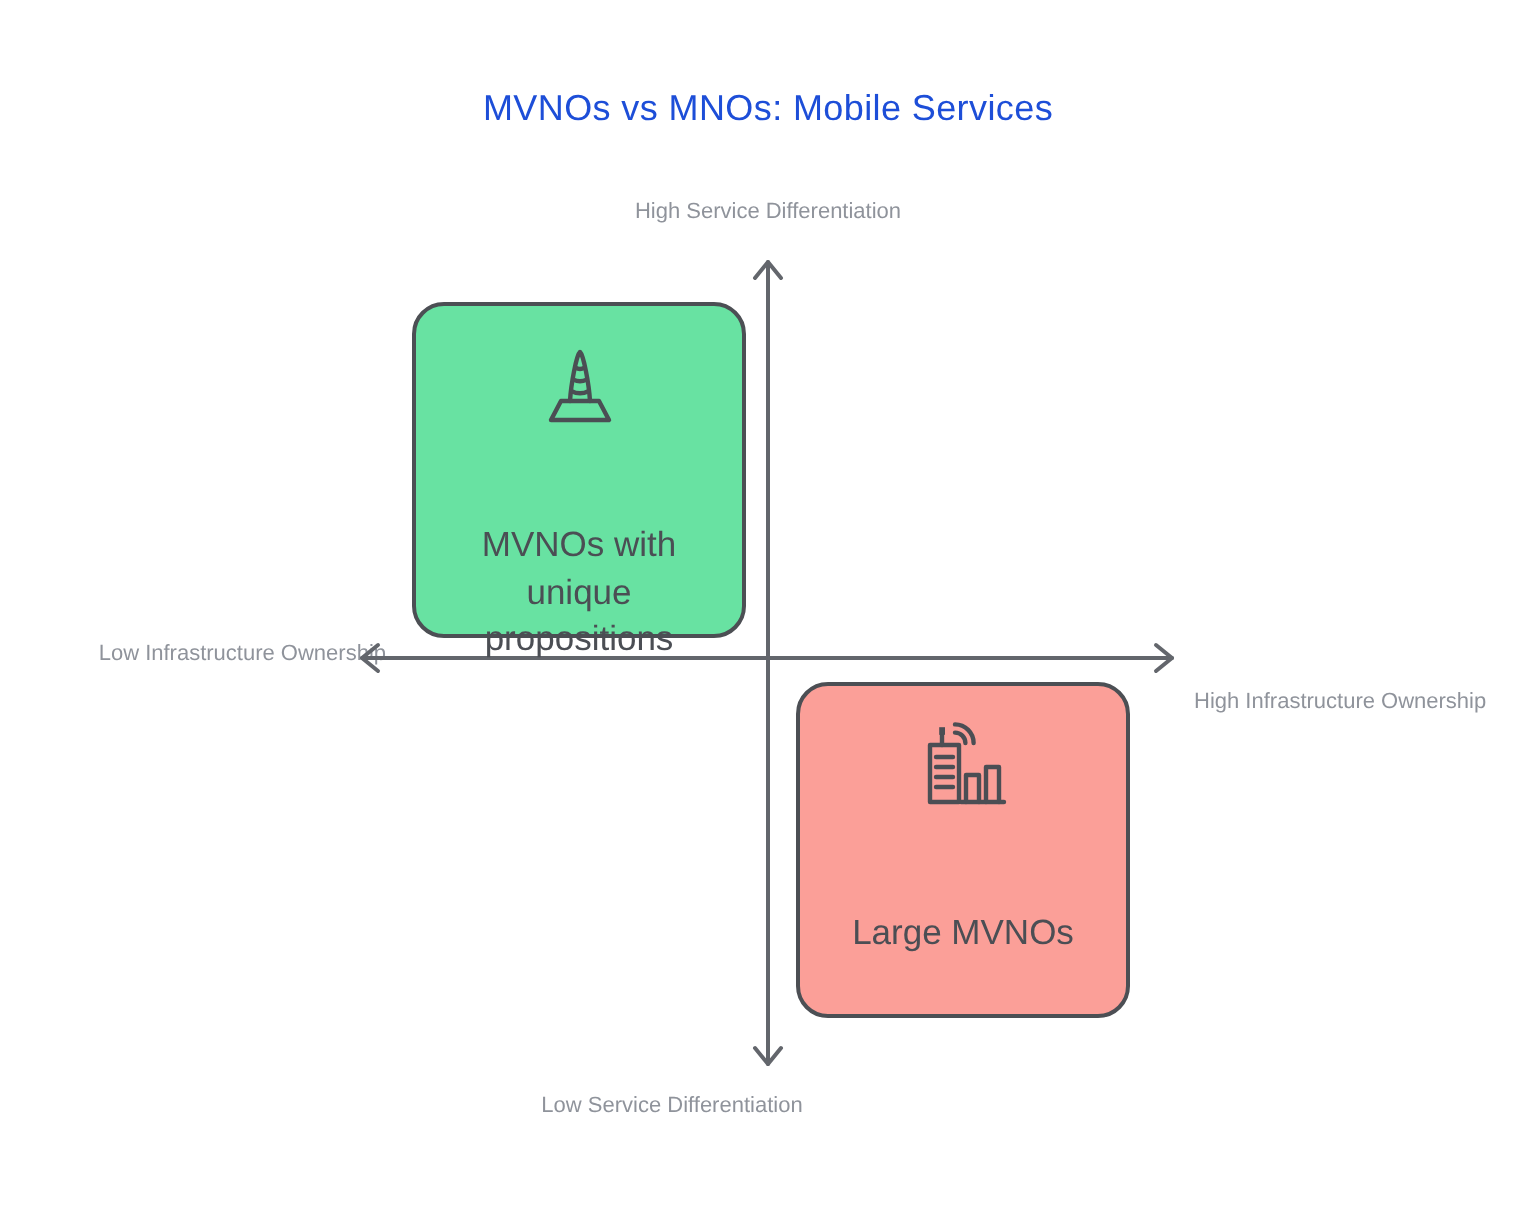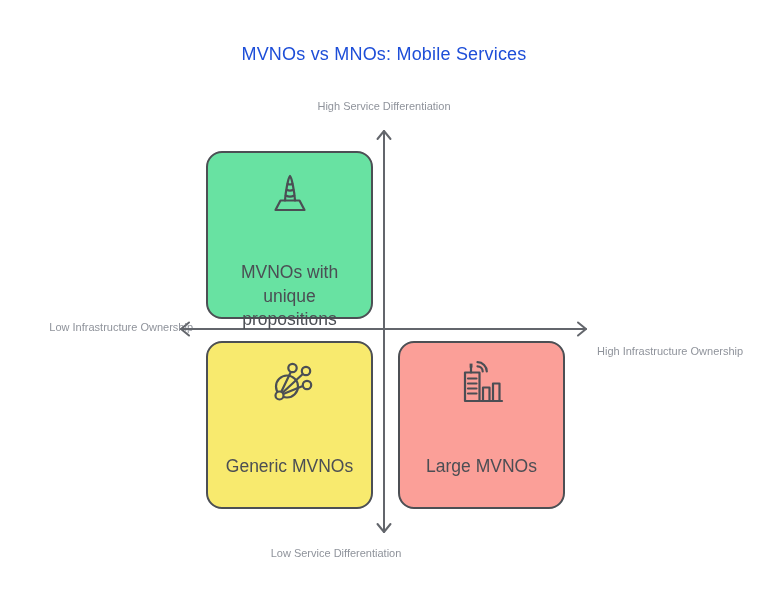--- a/index.html
+++ b/index.html
@@ -72,35 +72,20 @@
         <path d="M19 31.5 C19.5 23 22.2 8.6 24 7 C25.8 8.6 28.5 23 29 31.5"></path>
         <path d="M21.7 14.8 C23.2 15.7 24.8 15.7 26.3 14.8"></path>
         <path d="M20.7 20.8 C22.8 21.9 25.2 21.9 27.3 20.8"></path>
         <path d="M19.8 26.6 C22.4 27.9 25.6 27.9 28.2 26.6"></path>
       </svg>
     </div>
     <div class="q-label">MVNOs with unique propositions</div>
   </div>
 
 
-  <div class="quadrant bl" style="--bg: #F8EA6E;">
-    <div class="q-icon">
-      <svg viewBox="0 0 48 48">
-        <circle cx="21" cy="27.5" r="11"></circle>
-        <path d="M13.5 36.5 L26.5 9.5"></path>
-        <path d="M13.5 36.5 L39.5 12.5"></path>
-        <path d="M13.5 36.5 L40.5 25.5"></path>
-        <circle class="node" cx="13.5" cy="36.5" r="4"></circle>
-        <circle class="node" cx="26.5" cy="9" r="4.2"></circle>
-        <circle class="node" cx="40" cy="12" r="4.2"></circle>
-        <circle class="node" cx="41" cy="26" r="4.2"></circle>
-      </svg>
-    </div>
-    <div class="q-label">Generic MVNOs</div>
-  </div>
 
   <div class="quadrant br" style="--bg: #FB9F98;">
     <div class="q-icon">
       <svg viewBox="0 0 48 48">
         <rect x="7" y="13.5" width="14.5" height="28.5"></rect>
         <path d="M10 19.5 H18.5"></path>
         <path d="M10 24.5 H18.5"></path>
         <path d="M10 29.5 H18.5"></path>
         <path d="M10 34.5 H18.5"></path>
         <path d="M13 13.5 V8.2"></path>

